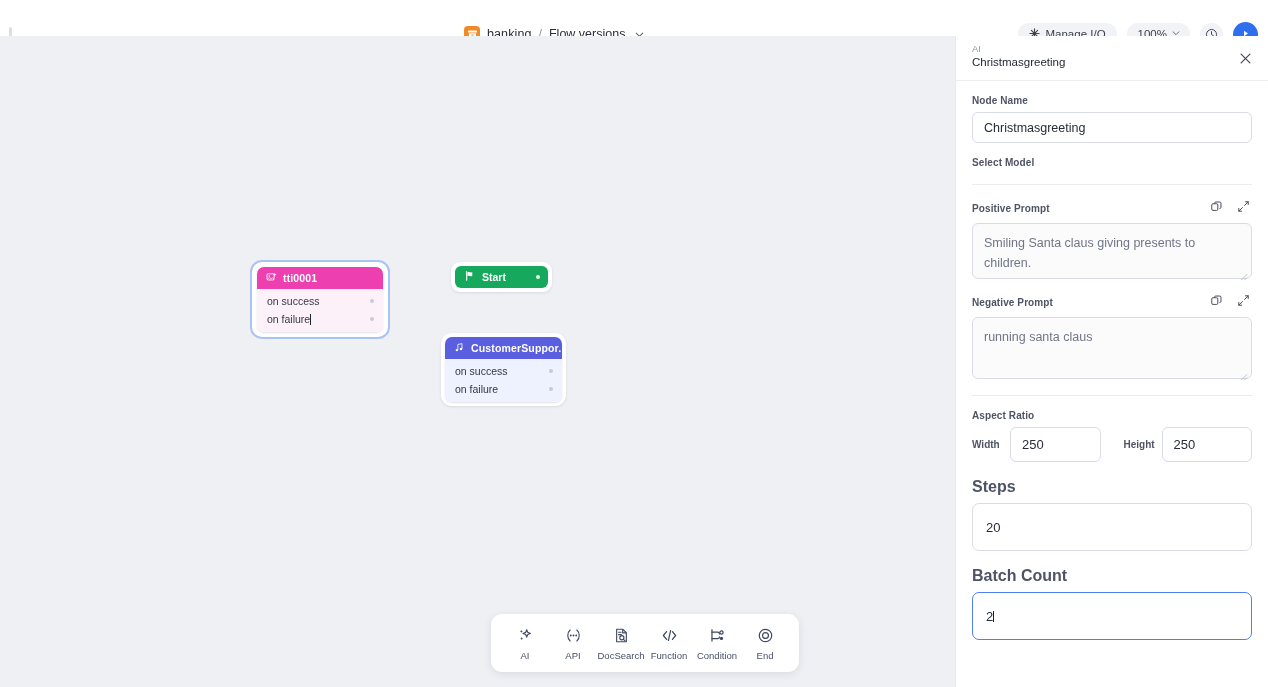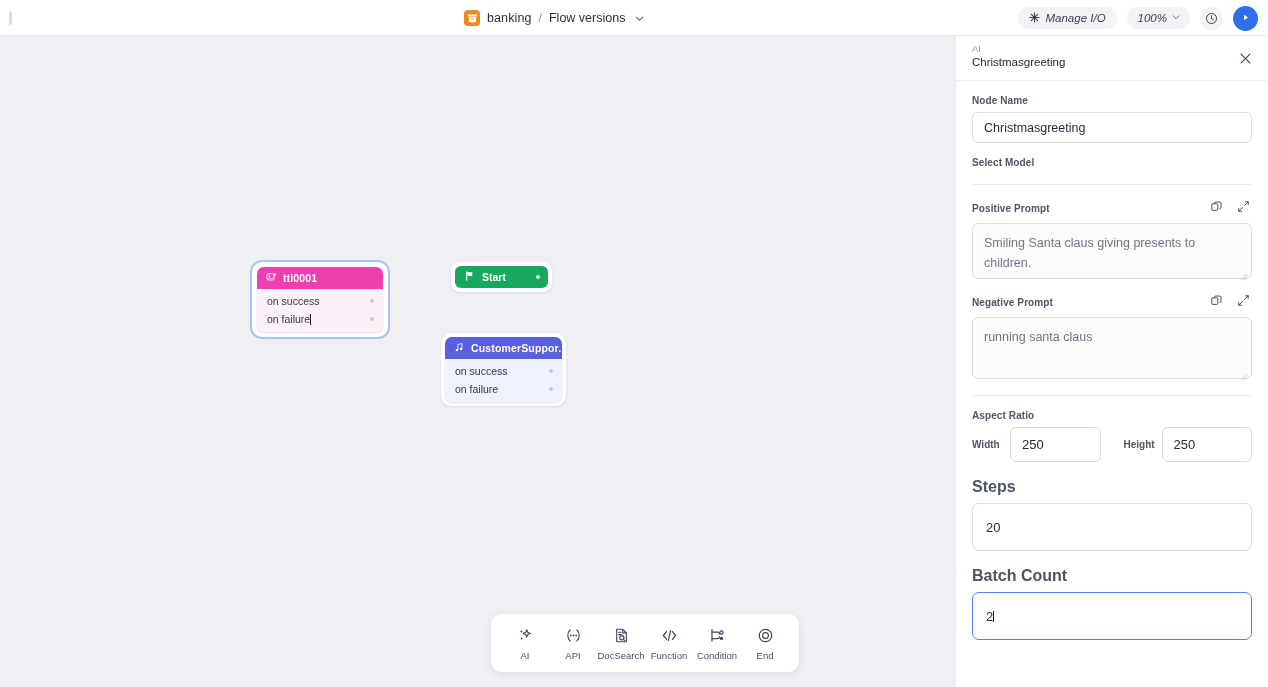--- a/index.html
+++ b/index.html
@@ -6,21 +6,21 @@
   html, body {
     margin: 0; padding: 0;
     width: 1268px; height: 687px;
     font-family: "Liberation Sans", sans-serif;
     background: #ffffff;
     overflow: hidden;
   }
 
   
   .topbar {
-    position: absolute; top: 0; left: 0;
+    position: absolute; top: 16px; left: 0;
     width: 1268px; height: 36px;
     background: #ffffff;
     border-bottom: 1px solid #e8e9ef;
     display: flex; align-items: center;
   }
   .left-handle {
     position: absolute; left: 9px; top: 11px;
     width: 3px; height: 14px; border-radius: 2px;
     background: #dcdde6;
   }
@@ -45,21 +45,20 @@
     position: absolute; right: 10px; top: 0; height: 36px;
     display: flex; align-items: center; gap: 10px;
   }
   .pill {
     height: 22px; border-radius: 11px;
     background: #f2f3f7;
     display: flex; align-items: center; gap: 5px;
     padding: 0 11px;
     font-size: 11.5px; color: #3c4150;
     cursor: default;
-    font-style: italic;
   }
   .pill-zoom { padding: 0 9px 0 11px; gap: 4px; }
   .icon-round {
     width: 23px; height: 23px; border-radius: 50%;
     background: #f2f3f7;
     display: flex; align-items: center; justify-content: center;
   }
   .play-btn {
     width: 25px; height: 25px; border-radius: 50%;
     background: #2f6fed;

